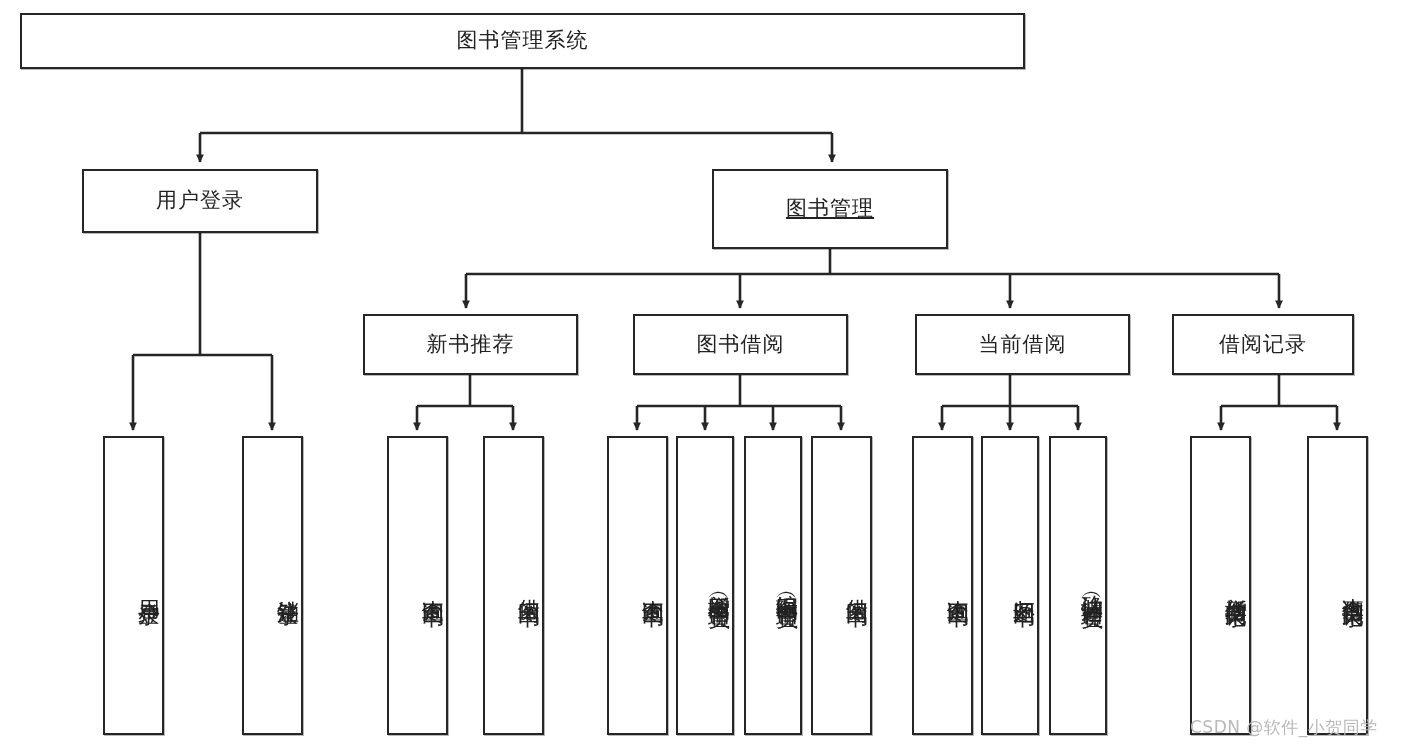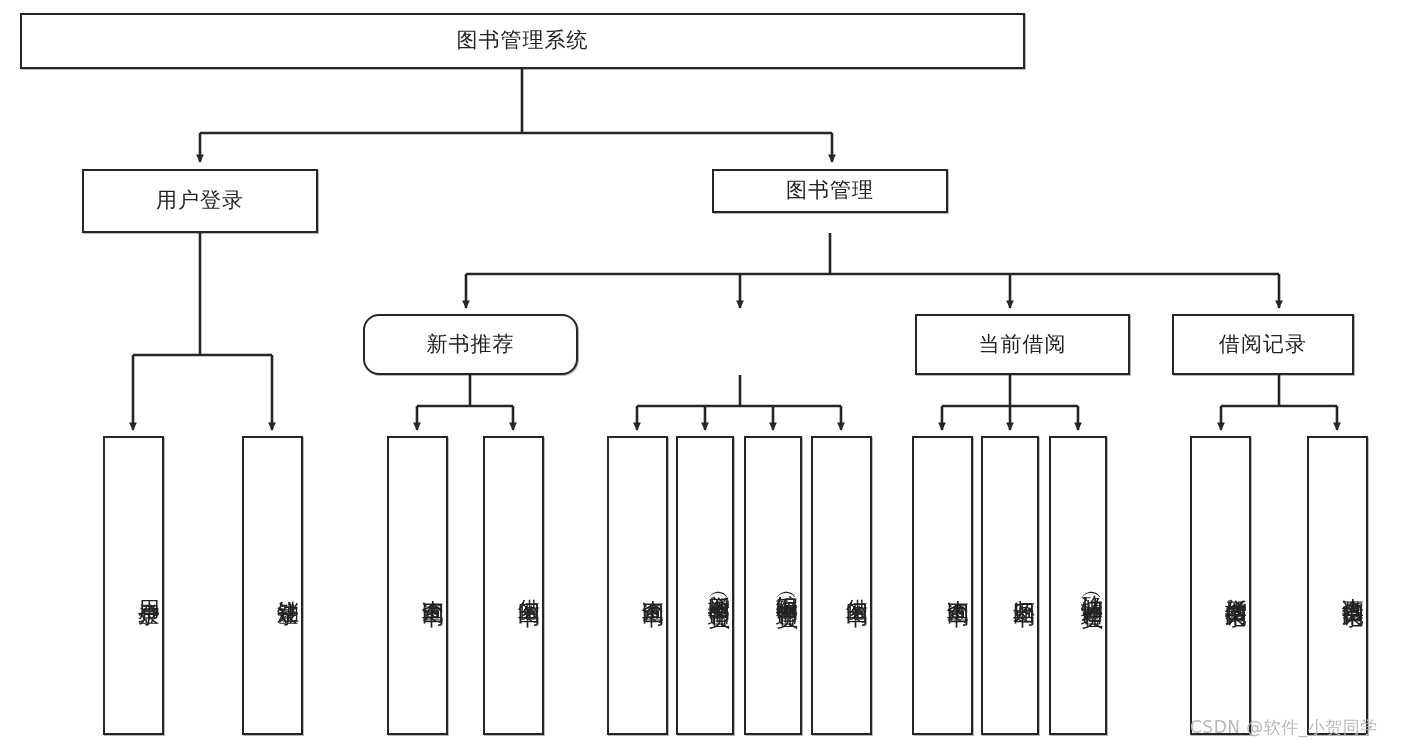--- a/index.html
+++ b/index.html
@@ -118,26 +118,29 @@
     </g>
   </svg>
 
   <div class="node h" style="left:20px; top:13px; width:1005px; height:56px;">
     <span>图书管理系统</span>
   </div>
 
   <div class="node h" style="left:82px; top:169px; width:236px; height:64px;">
     <span>用户登录</span>
   </div>
-  <div class="node h" style="left:712px; top:169px; width:236px; height:44px;">
+  <div class="node h" style="left:712px; top:169px; width:236px; height:80px;text-decoration:underline;">
     <span>图书管理</span>
   </div>
 
-  <div class="node h" style="left:363px; top:314px; width:215px; height:61px;border-radius:16px;">
+  <div class="node h" style="left:363px; top:314px; width:215px; height:61px;">
     <span>新书推荐</span>
+  </div>
+  <div class="node h" style="left:633px; top:314px; width:215px; height:61px;">
+    <span>图书借阅</span>
   </div>
   <div class="node h" style="left:903px; top:314px; width:215px; height:61px;margin-left:12px;">
     <span>当前借阅</span>
   </div>
   <div class="node h" style="left:1172px; top:314px; width:182px; height:61px;">
     <span>借阅记录</span>
   </div>
 
   <div class="node v mid" style="left:103px; top:436px; width:61px; height:299px;">
     <span class="vtext">用户登录</span>

